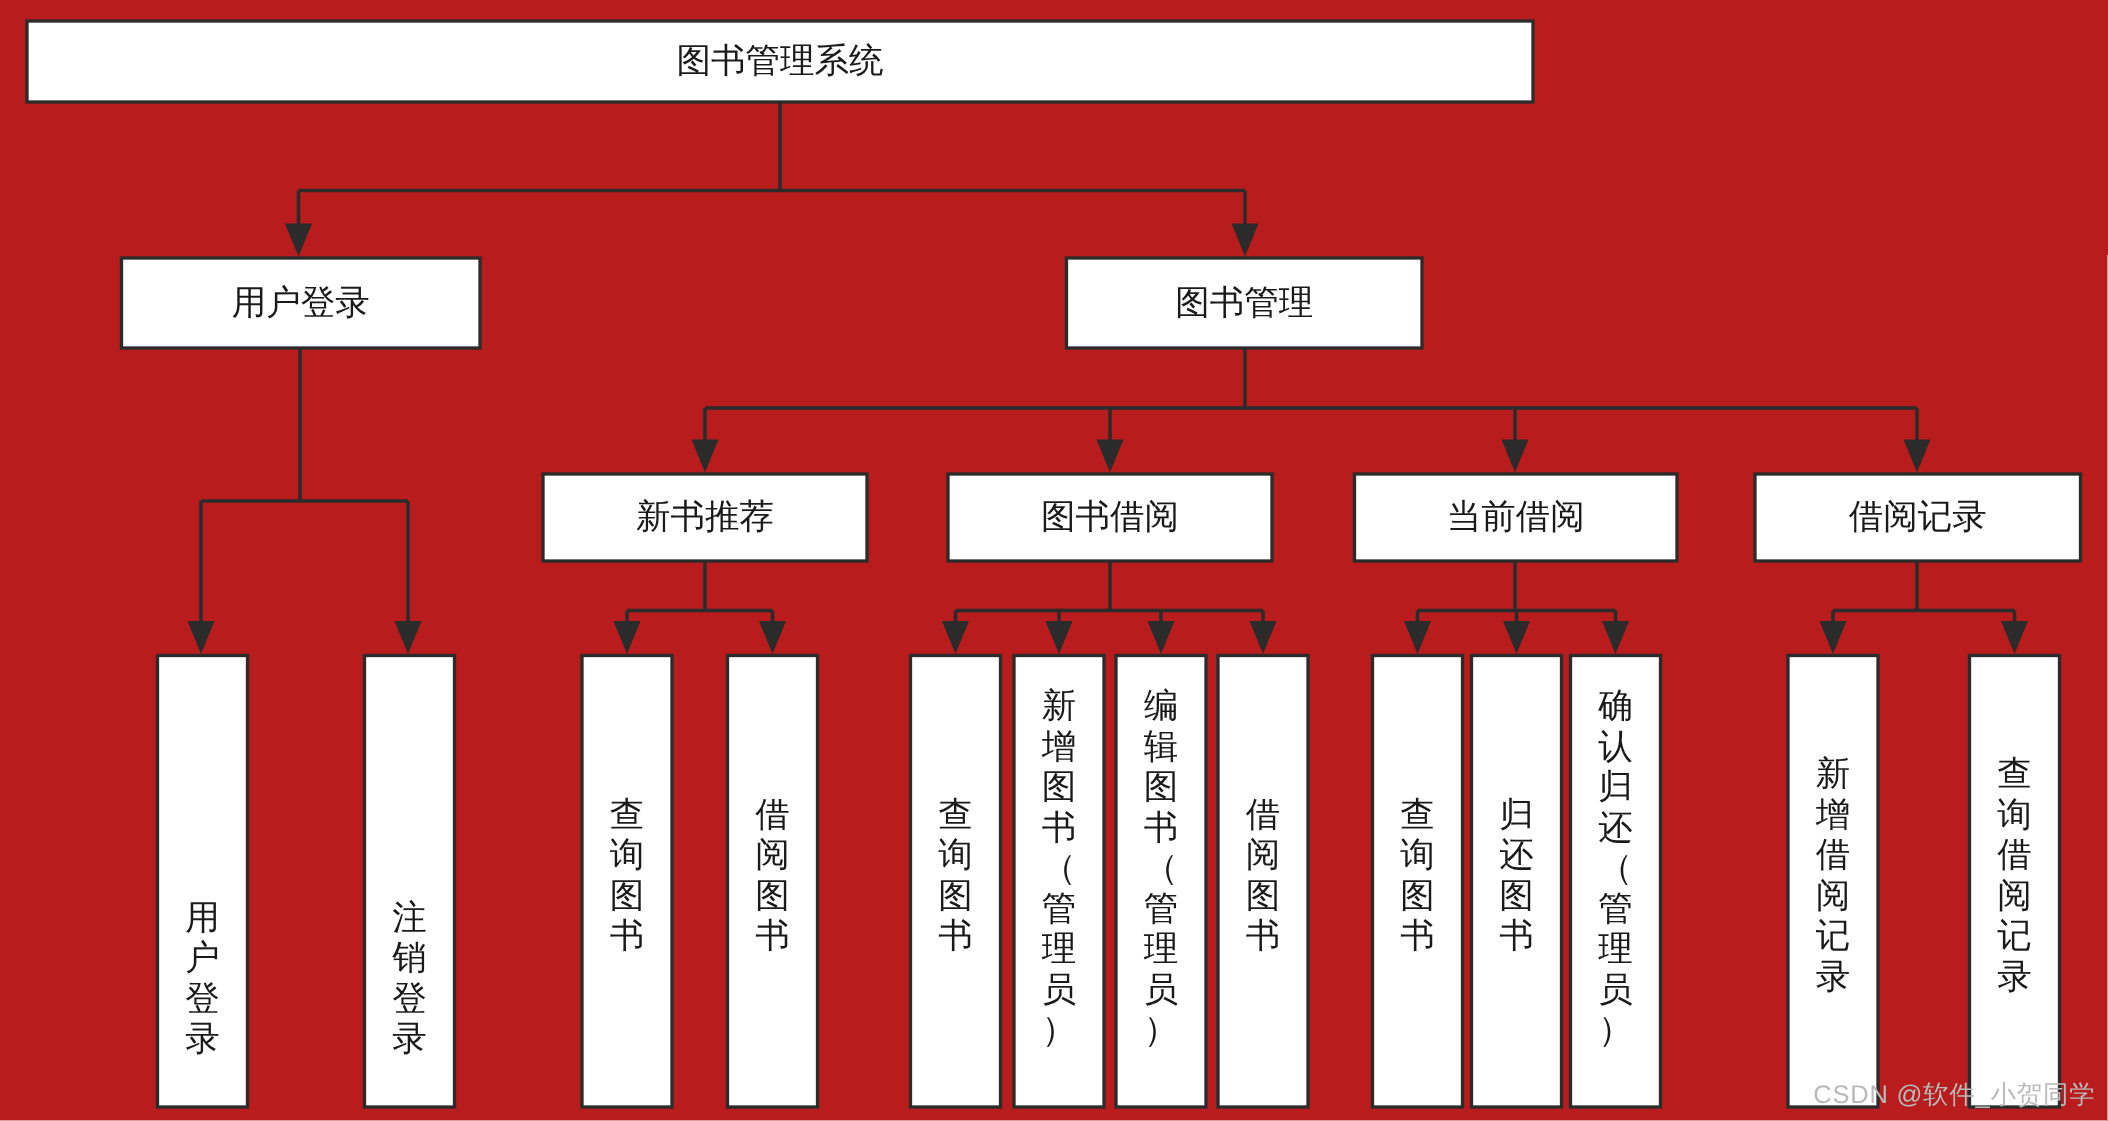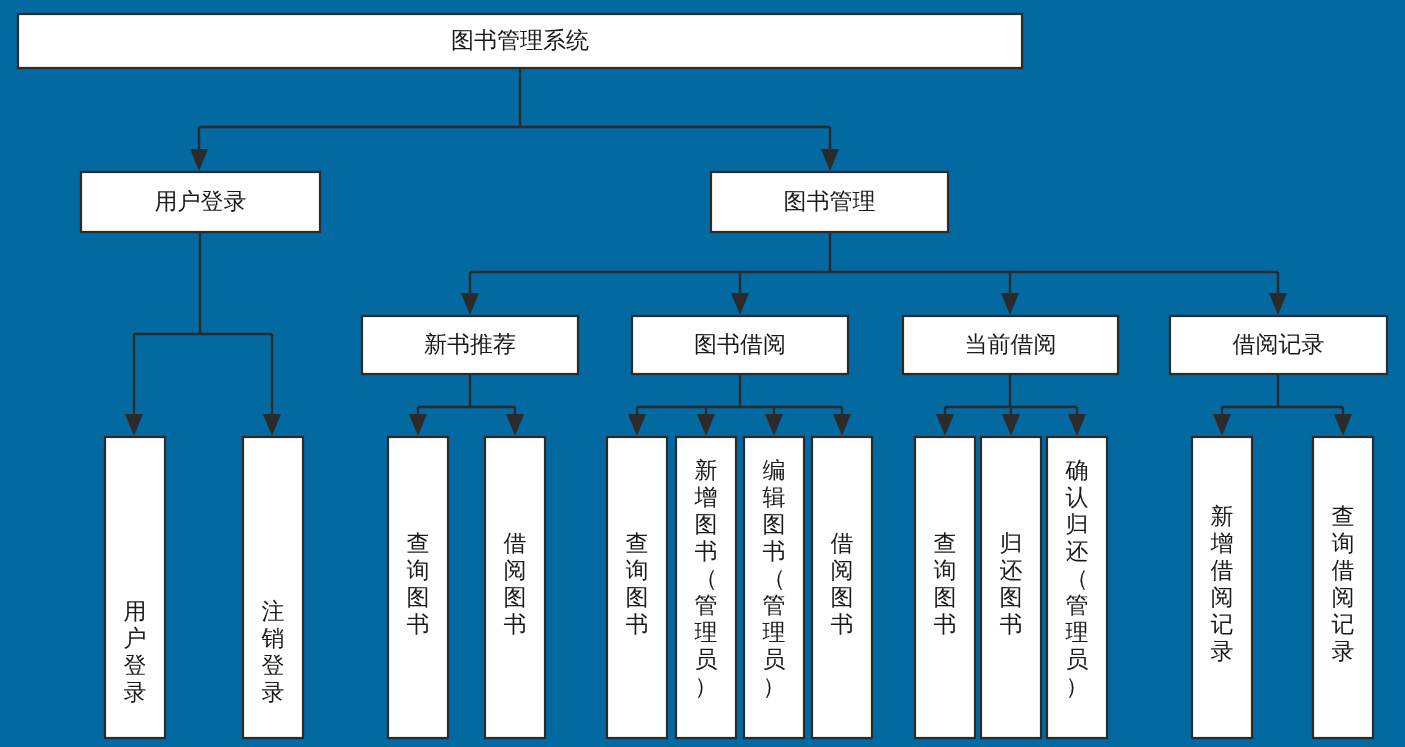--- a/index.html
+++ b/index.html
@@ -7,21 +7,21 @@
     padding: 0;
     background: #ffffff;
   }
   body {
     font-family: "Liberation Sans", "DejaVu Sans", sans-serif;
   }
   #stage {
     position: relative;
     width: 1405px;
     height: 747px;
-    background: #0369a1;
+    background: #b91c1c;
     overflow: hidden;
   }
   svg#diagram {
     position: absolute;
     left: 0;
     top: 0;
     width: 1405px;
     height: 747px;
   }
   .node-rect {
@@ -207,14 +207,15 @@
           <rect x="1192" y="437" width="60" height="301" class="node-rect"></rect>
           <text x="1222" class="node-label-h"><tspan x="1222" y="517.5">新</tspan><tspan x="1222" y="544.5">增</tspan><tspan x="1222" y="571.5">借</tspan><tspan x="1222" y="598.5">阅</tspan><tspan x="1222" y="625.5">记</tspan><tspan x="1222" y="652.5">录</tspan></text>
         </g>
         <g>
           <rect x="1313" y="437" width="60" height="301" class="node-rect"></rect>
           <text x="1343" class="node-label-h"><tspan x="1343" y="517.5">查</tspan><tspan x="1343" y="544.5">询</tspan><tspan x="1343" y="571.5">借</tspan><tspan x="1343" y="598.5">阅</tspan><tspan x="1343" y="625.5">记</tspan><tspan x="1343" y="652.5">录</tspan></text>
         </g>
       </g>
   </svg>
 
+  <div class="watermark">CSDN @软件_小贺同学</div>
 
 </div>
 
 </body></html>

